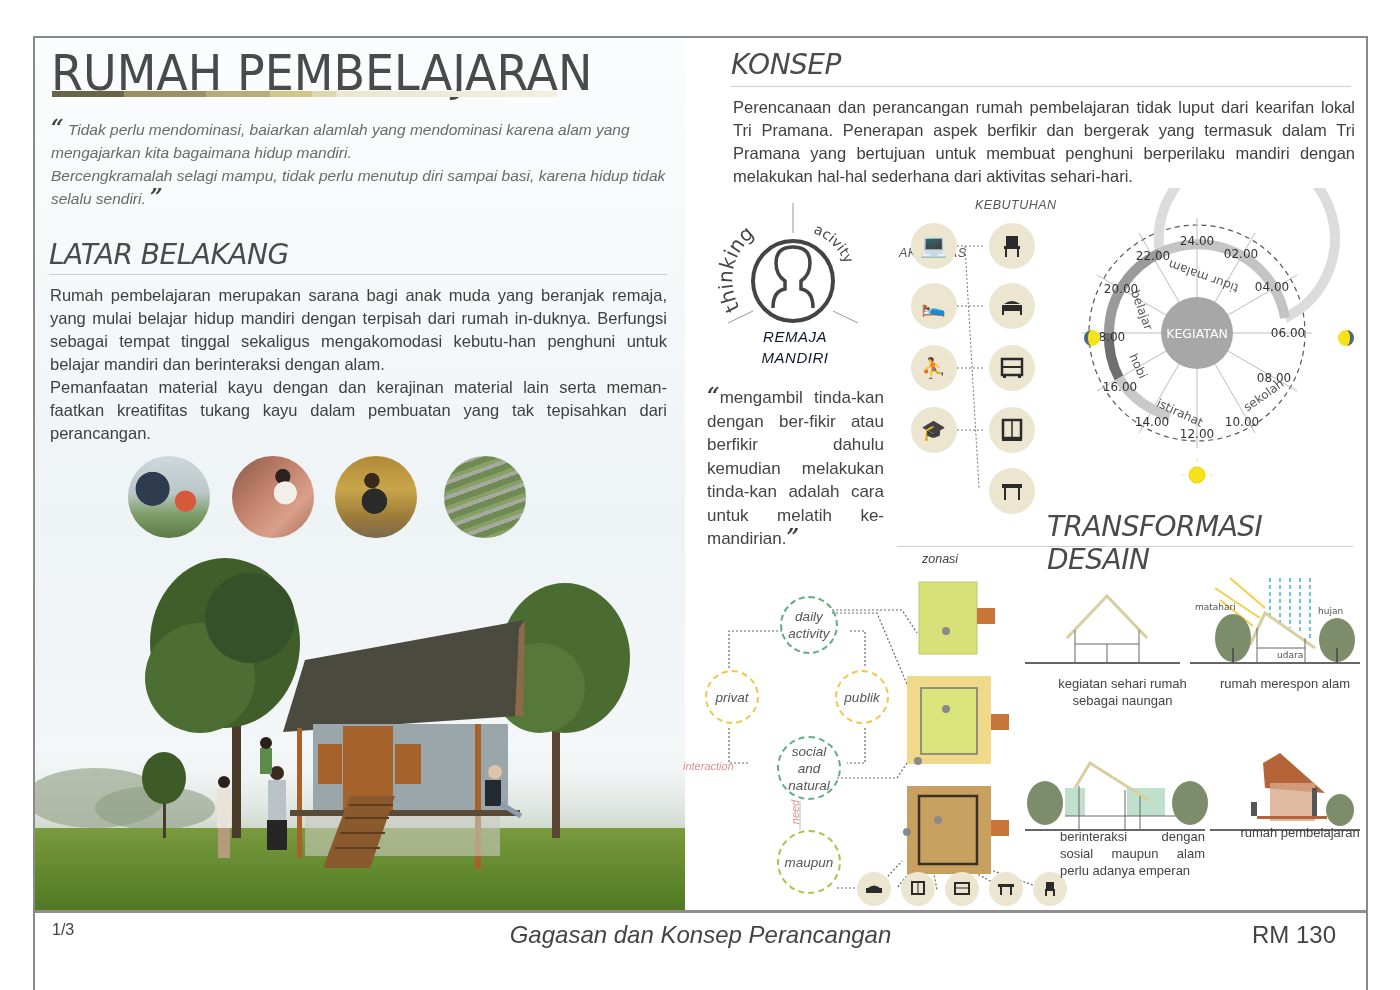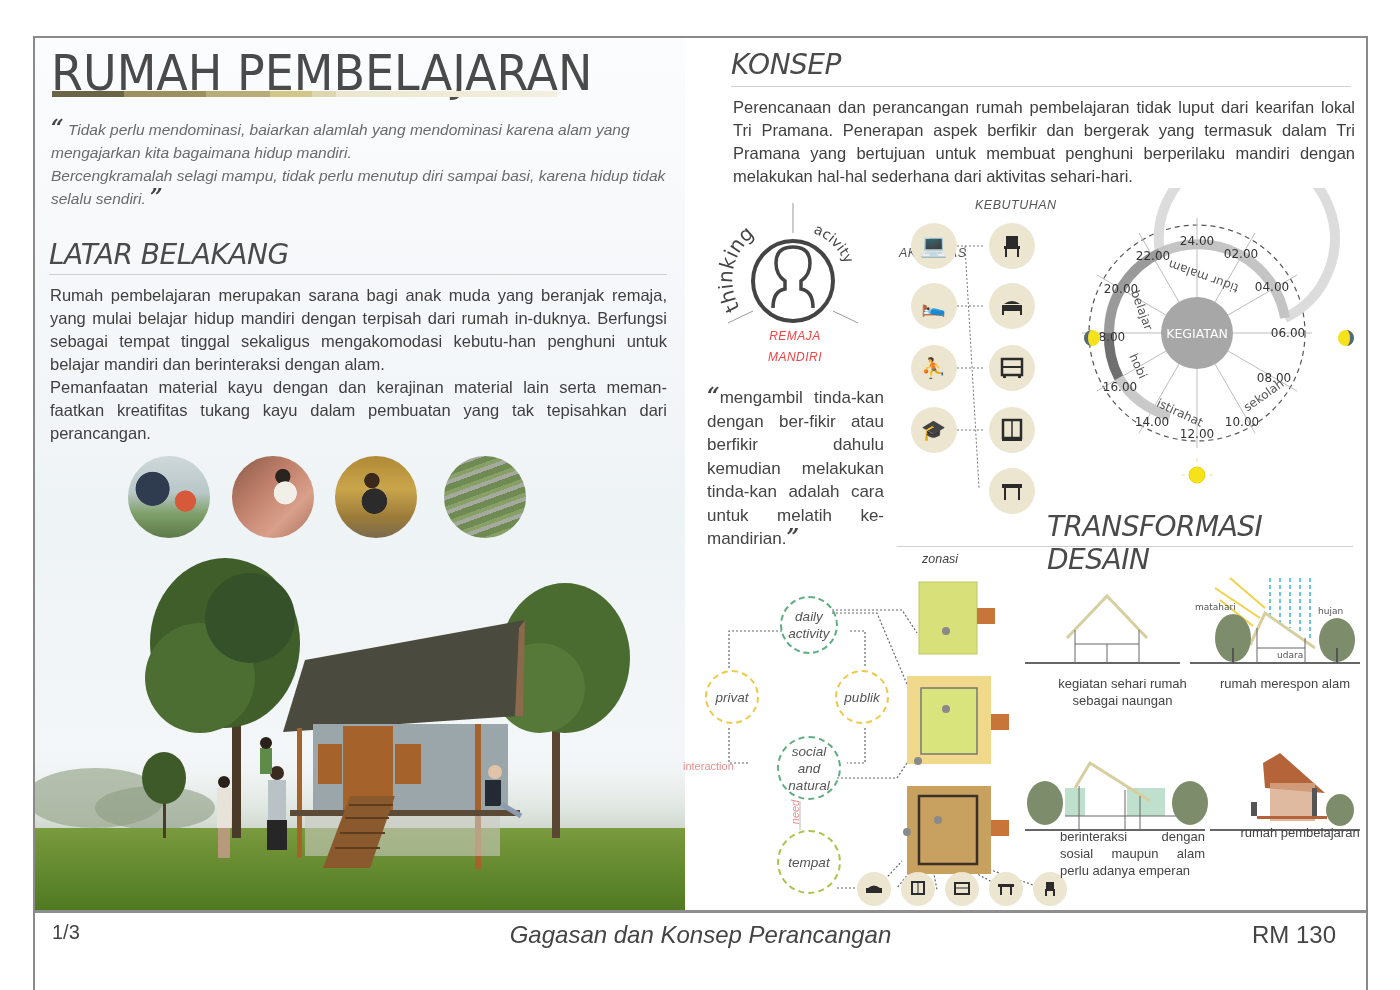--- a/index.html
+++ b/index.html
@@ -37,21 +37,21 @@
   
   .label-small { font-size: 12.5px; color: #555; font-style: italic; letter-spacing: 0.5px; }
 
   .act-circle { width: 46px; height: 46px; border-radius: 50%; background: #ece6d0; display: flex; align-items: center; justify-content: center; }
 
   .dashed-circle { border-radius: 50%; display: flex; align-items: center; justify-content: center; text-align: center; font-style: italic; color: #555; font-size: 13.5px; line-height: 17px; }
 
   .caption { font-size: 13px; color: #444; line-height: 17px; }
 
   .footer { left: 0; top: 872px; width: 1331px; height: 48px; border-top: 3px solid #8e8e8e; }
-  .footer-left { left: 17px; top: 8px; font-size: 20px; color: #444; }
+  .footer-left { left: 17px; top: 8px; font-size: 16px; color: #444; }
   .footer-center { left: 0; width: 1331px; top: 8px; text-align: center; font-size: 24px; font-style: italic; color: #444; }
   .footer-right { right: 30px; top: 8px; font-size: 24px; color: #444; margin-left: 28px; }
 </style>
 </head>
 <body>
 
 <div class="frame">
   <div class="left-bg"></div>
 
   <div class="abs main-title">RUMAH PEMBELAJARAN</div>
@@ -157,21 +157,21 @@
       <line x1="10" y1="120" x2="35" y2="108" stroke="#999" stroke-width="1"></line>
       <line x1="140" y1="120" x2="115" y2="108" stroke="#999" stroke-width="1"></line>
       <circle cx="75" cy="78" r="40" fill="#fff" stroke="#444" stroke-width="4"></circle>
       <path d="M55 105 Q55 88 67 86 L67 78 Q58 72 58 60 Q58 44 75 44 Q92 44 92 60 Q92 72 83 78 L83 86 Q95 88 95 105" fill="none" stroke="#444" stroke-width="3.5"></path>
       <path id="arcL" d="M22 105 A55 55 0 0 1 70 22" fill="none"></path>
       <text font-size="20" fill="#444" font-family="DejaVu Sans, sans-serif"><textPath href="#arcL">thinking</textPath></text>
       <path id="arcR" d="M95 30 A52 52 0 0 1 128 95" fill="none"></path>
       <text font-size="14" fill="#444" font-family="DejaVu Sans, sans-serif"><textPath href="#arcR">acivity</textPath></text>
     </svg>
   </div>
-  <div class="abs" style="left:700px;top:288px;width:120px;text-align:center;font-size:12px;font-style:italic;color:#ef4444;line-height:21px;letter-spacing:0.5px;">
+  <div class="abs" style="left:700px;top:288px;width:120px;text-align:center;font-size:15px;font-style:italic;color:#0f172a;line-height:21px;letter-spacing:0.5px;">
     <div>REMAJA</div>
     <div>MANDIRI</div>
   </div>
 
   <div class="abs label-small" style="left:864px;top:160px;margin-top:48px;">AKTIVITAS</div>
   <div class="abs label-small" style="left:940px;top:160px;">KEBUTUHAN</div>
 
   <div class="abs" style="left:870px;top:180px;width:170px;height:300px;">
     <svg width="170" height="300" style="position:absolute;left:0;top:0" xmlns="http://www.w3.org/2000/svg">
       <g stroke="#777" stroke-width="1" stroke-dasharray="2,2" fill="none">
@@ -331,22 +331,22 @@
           <circle cx="239" cy="141" r="4"></circle>
           <circle cx="211" cy="193" r="4"></circle>
           <circle cx="200" cy="264" r="4"></circle>
           <circle cx="231" cy="252" r="4"></circle>
         </g>
     </svg>
     <div class="abs dashed-circle" style="left:73px;top:28px;width:58px;height:58px;border:2px dashed #5fae82;">daily activity</div>
     <div class="abs dashed-circle" style="left:-2px;top:102px;width:54px;height:54px;border:2px dashed #efc84a;">privat</div>
     <div class="abs dashed-circle" style="left:128px;top:102px;width:54px;height:54px;border:2px dashed #efc84a;">publik</div>
     <div class="abs dashed-circle" style="left:70px;top:168px;width:64px;height:64px;border:2px dashed #5fae82;">social and natural</div>
-    <div class="abs dashed-circle" style="left:70px;top:262px;width:64px;height:64px;border:2px dashed #a8c44a;">tempat</div>
-    <div class="abs" style="left:-24px;top:192px;font-size:11px;color:#e58f8f;">interaction</div>
+    <div class="abs dashed-circle" style="left:70px;top:262px;width:64px;height:64px;border:2px dashed #a8c44a;">maupun</div>
+    <div class="abs" style="left:-24px;top:192px;font-size:11px;font-style:italic;color:#e58f8f;">interaction</div>
     <div class="abs" style="left:76px;top:238px;font-size:11px;font-style:italic;color:#e58f8f;transform:rotate(-90deg);">need</div>
   </div>
 
   <div class="abs" style="left:822px;top:834px;display:flex;gap:10px;">
     <div class="act-circle" style="width:34px;height:34px;">
         <svg width="18" height="14">
           <path d="M3 6 Q9 1 15 6Z" fill="#2b2b2b"></path>
           <rect x="1" y="6" width="16" height="5" fill="#2b2b2b"></rect>
         </svg>
       </div>

